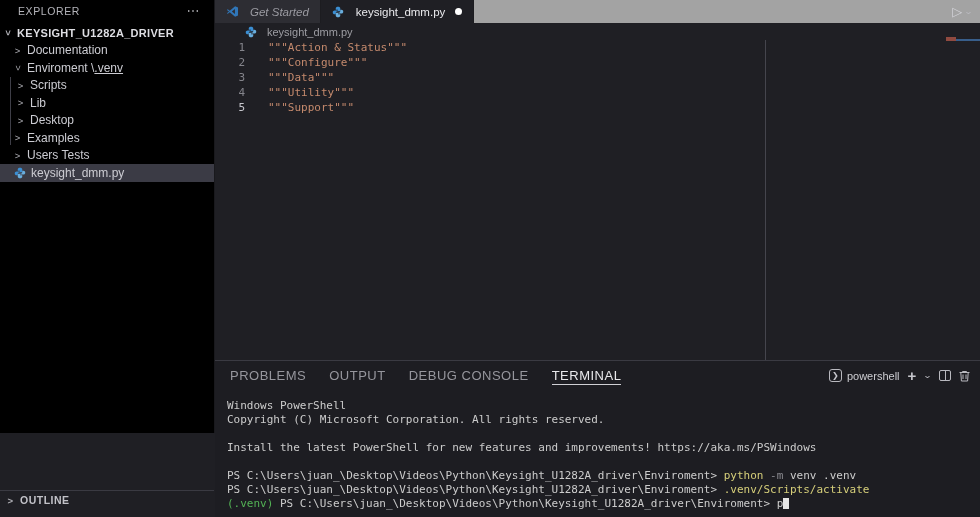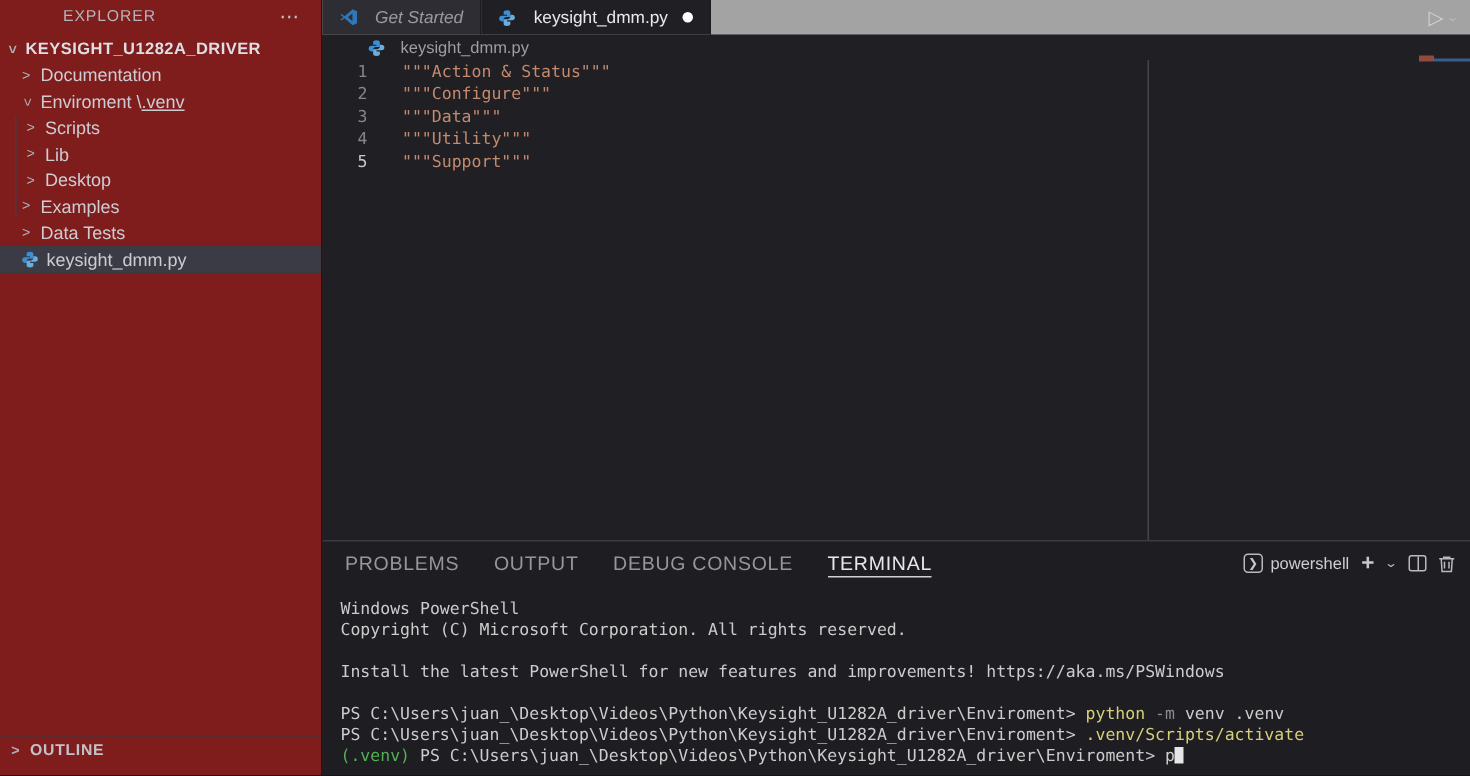--- a/index.html
+++ b/index.html
@@ -3,22 +3,22 @@
 <meta charset="utf-8">
 <style>
   * { margin:0; padding:0; box-sizing:border-box; }
   html,body { background:#111; }
   #app {
     position:relative; width:980px; height:517px; overflow:hidden;
     background:#1f1f24; font-family:"Liberation Sans", sans-serif;
     -webkit-font-smoothing:antialiased; color:#cfcfd4;
   }
   
-  .sidebar { position:absolute; left:0; top:0; width:215px; height:517px;
-    background:#7f1d1d; border-right:1px solid #19191d;padding-left:24px; }
+  .sidebar { position:absolute; left:0; top:0; width:215px; height:433px;
+    background:#000000; border-right:1px solid #19191d; }
   .explorer-header { height:22px; display:flex; align-items:center; justify-content:space-between;
     padding:0 14px 0 18px; font-size:10.5px; letter-spacing:.6px; color:#b4b4ba; }
   .more-dots { font-size:13px; color:#c2c2c8; cursor:pointer; line-height:10px; }
   .tree { position:absolute; top:24px; left:0; right:0; }
   .tree-row { height:17.5px; display:flex; align-items:center; font-size:12px; color:#ccccd2;
     cursor:pointer; position:relative; white-space:nowrap; }
   .tree-row.selected { background:#3b3b45; }
   .tree-row.root { font-weight:bold; font-size:11px; letter-spacing:.3px; color:#dededfe; color:#dedee3; }
   .twisty { width:9px; text-align:center; font-size:9.5px; color:#b0b0b6; margin-right:5px;
     display:inline-block; transform-origin:50% 55%; }
@@ -112,21 +112,21 @@
         <div class="tree-row" style="padding-left: 16px;">
           <span class="twisty">&gt;</span>
           <span class="tree-label">Desktop</span>
         </div>
         <div class="tree-row" style="padding-left: 13px;">
           <span class="twisty">&gt;</span>
           <span class="tree-label">Examples</span>
         </div>
         <div class="tree-row" style="padding-left: 13px;">
           <span class="twisty">&gt;</span>
-          <span class="tree-label">Data Tests</span>
+          <span class="tree-label">Users Tests</span>
         </div>
         <div class="tree-row selected" style="padding-left: 13px;">
           <span class="tree-icon">
             <svg width="12" height="12" viewBox="0 0 16 16">
               <path fill="#3b8fd4" d="M8 1C6 1 5 1.8 5 3v2h3v1H3.5C2 6 1 7 1 8.5S2 11 3.5 11H5V9.5C5 8 6 7 7.5 7H11V3c0-1.2-1-2-3-2z"></path>
               <path fill="#69aede" d="M8 15c2 0 3-.8 3-2v-2H8v-1h4.5c1.5 0 2.5-1 2.5-2.5S14 5 12.5 5H11v1.5C11 8 10 9 8.5 9H5v4c0 1.2 1 2 3 2z"></path>
             </svg>
           </span>
           <span class="tree-label">keysight_dmm.py</span>
         </div>

